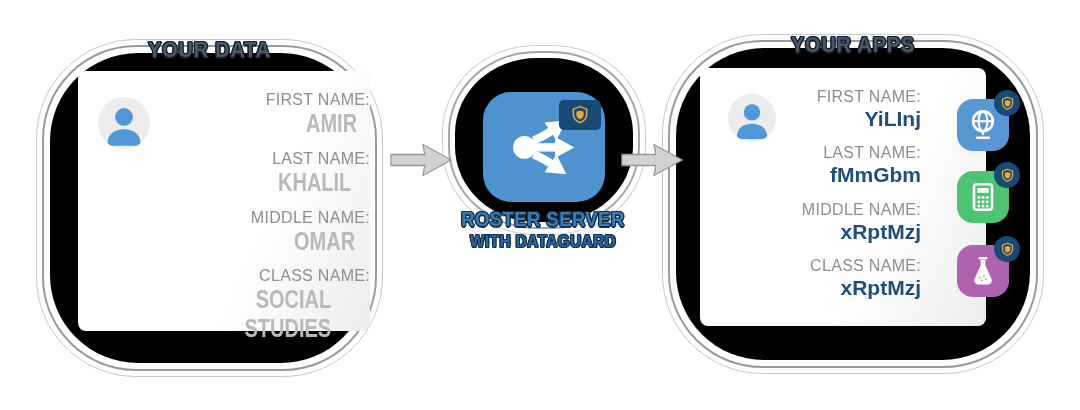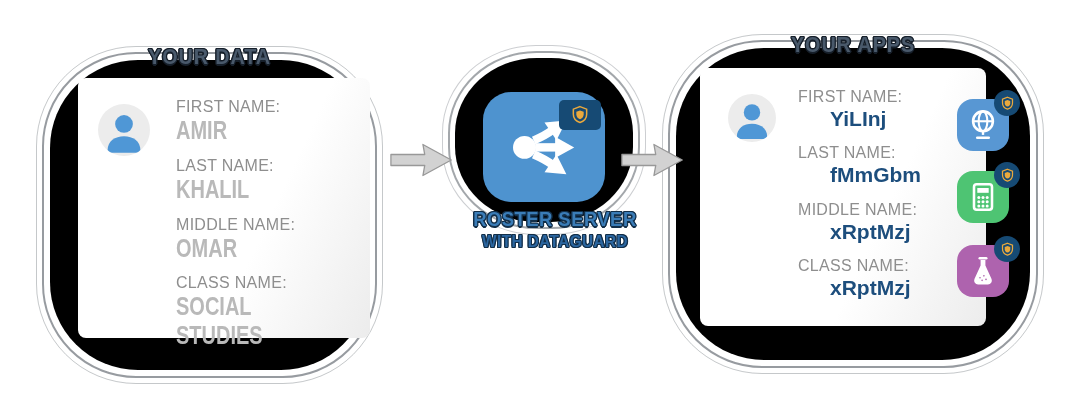--- a/index.html
+++ b/index.html
@@ -4,33 +4,33 @@
 <style>
   html,body{margin:0;padding:0;background:#ffffff;}
   .canvas{
     position:relative;width:1080px;height:410px;background:#ffffff;
     font-family:"Liberation Sans",sans-serif;overflow:hidden;
   }
   
   .panel{position:absolute;background:#000;border-radius:88px;}
   .panel::before{content:"";position:absolute;inset:-8px;border:2px solid rgba(25,34,44,.45);border-radius:94px;pointer-events:none;}
   .panel::after{content:"";position:absolute;inset:-14px;border:1px solid rgba(25,34,44,.25);border-radius:100px;pointer-events:none;}
-  .panel-left{left:50px;top:60px;width:319px;height:310px;}
+  .panel-left{left:50px;top:53px;width:319px;height:310px;}
   .panel-right{left:676px;top:48px;width:354px;height:312px;}
   .panel-title{
     position:absolute;top:-16px;left:0;right:0;text-align:center;z-index:3;
     font-size:22px;font-weight:bold;letter-spacing:1px;color:#49596b;
     transform:scaleX(.9);
     text-shadow:-1.5px 0 #161f2a,1.5px 0 #161f2a,0 -1.5px #161f2a,0 1.5px #161f2a,
                 -1px -1px #161f2a,1px 1px #161f2a,-1px 1px #161f2a,1px -1px #161f2a;
   }
   
   .card{
     position:absolute;background:linear-gradient(115deg,#ffffff 62%,#ececec 100%);
-    border-radius:8px;z-index:2;
+    border-radius:8px;z-index:2;text-align:right;
   }
   .card-left{left:28px;top:18px;width:292px;height:260px;}
   .card-right{left:24px;top:20px;width:286px;height:258px;}
   .avatar{
     position:absolute;border-radius:50%;background:#ececec;overflow:hidden;
     display:flex;align-items:center;justify-content:center;
   }
   .avatar-left{left:20px;top:26px;width:52px;height:52px;}
   .avatar-right{left:28px;top:26px;width:48px;height:48px;}
   .fields{position:absolute;left:98px;top:20px;display:flex;flex-direction:column;}
@@ -47,21 +47,21 @@
   .server-blob::after{content:"";position:absolute;inset:-13px;border:1px solid rgba(25,34,44,.22);border-radius:46%;}
   .server-icon{
     position:absolute;left:483px;top:92px;width:122px;height:110px;background:#4e93cf;
     border-radius:28px;z-index:2;display:flex;align-items:center;justify-content:center;
     box-shadow:0 4px 10px rgba(0,0,0,.55);
   }
   .server-badge{
     position:absolute;top:8px;right:4px;width:42px;height:30px;background:#164a74;
     border-radius:5px;display:flex;align-items:center;justify-content:center;z-index:3;
   }
-  .server-text{position:absolute;left:440px;top:207px;width:230px;text-align:center;z-index:4;}
+  .server-text{position:absolute;left:428px;top:207px;width:230px;text-align:center;z-index:4;}
   .server-line1{
     display:inline-block;font-size:21px;font-weight:bold;letter-spacing:.5px;color:#3a7cb7;transform:scaleX(.88);
     text-shadow:-1.5px 0 #132f49,1.5px 0 #132f49,0 -1.5px #132f49,0 1.5px #132f49,
                 -1px -1px #132f49,1px 1px #132f49,-1px 1px #132f49,1px -1px #132f49;
   }
   .server-line2{
     display:inline-block;font-size:17px;font-weight:bold;letter-spacing:.5px;color:#2b66a0;transform:scaleX(.9);margin-top:1px;
     text-shadow:-1.2px 0 #132f49,1.2px 0 #132f49,0 -1.2px #132f49,0 1.2px #132f49,
                 -1px -1px #132f49,1px 1px #132f49,-1px 1px #132f49,1px -1px #132f49;
   }

